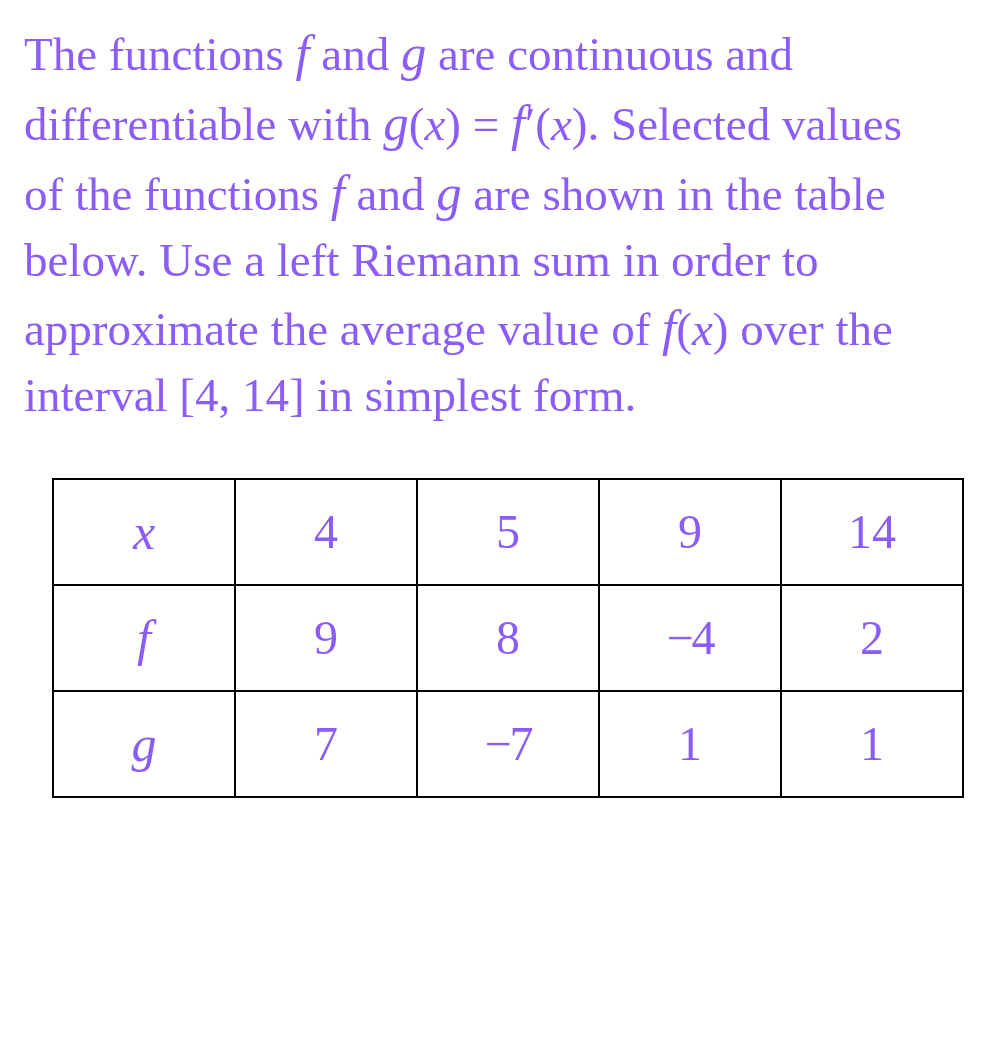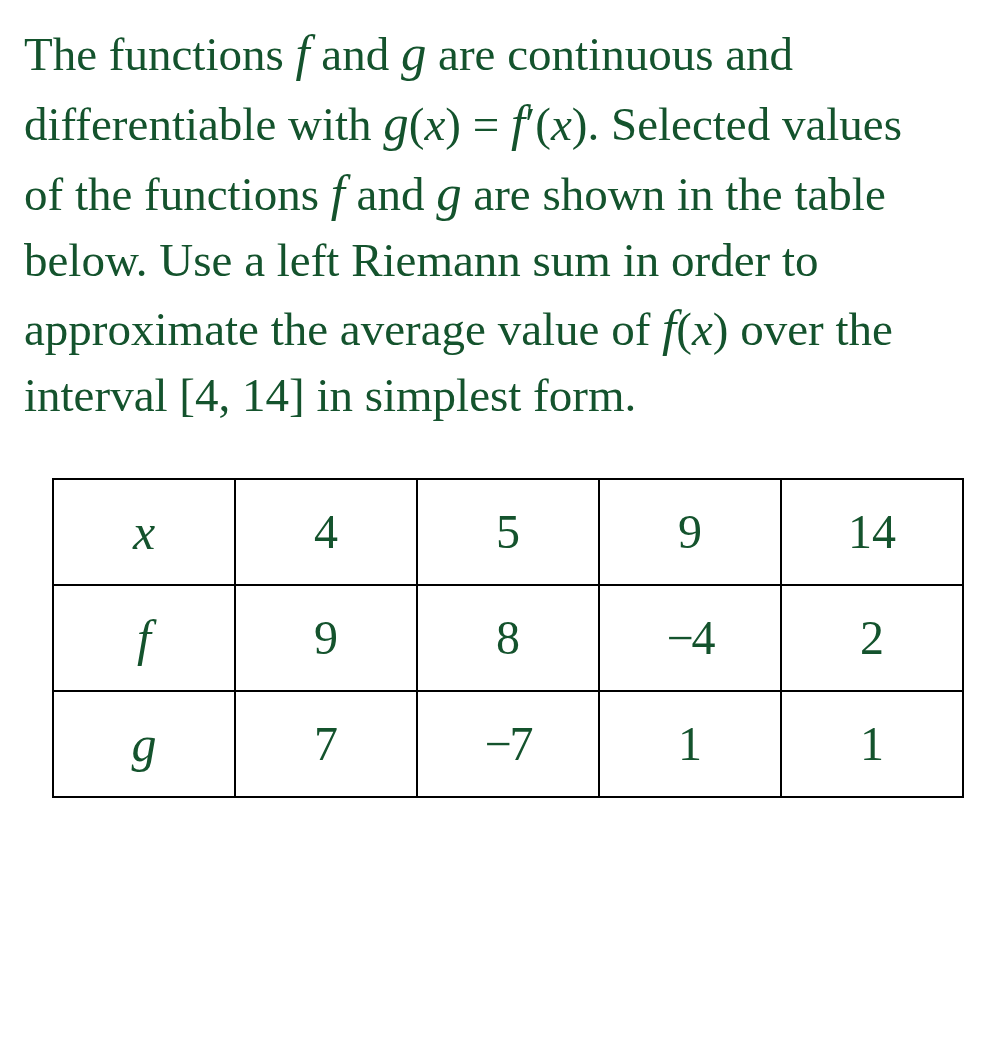--- a/index.html
+++ b/index.html
@@ -6,21 +6,21 @@
     margin: 0;
     padding: 0;
     background: #ffffff;
     width: 981px;
   }
   .page {
     padding: 18px 20px 30px 24px;
     width: 962px;
     box-sizing: border-box;
     font-family: Georgia, "Times New Roman", serif;
-    color: #14532d;
+    color: #8b5cf6;
   }
   .problem-text {
     font-size: 47px;
     line-height: 1.38;
     margin-bottom: 50px;
   }
   .math-it {
     font-family: Georgia, "Times New Roman", serif;
     font-style: italic;
   }

